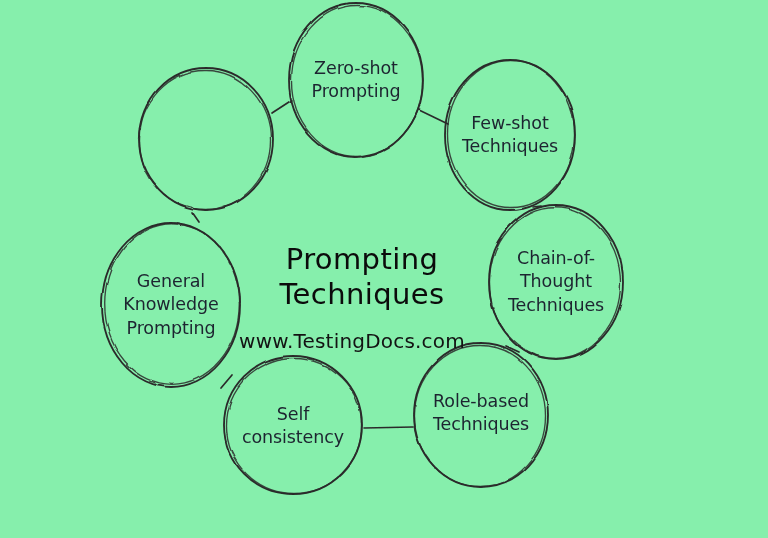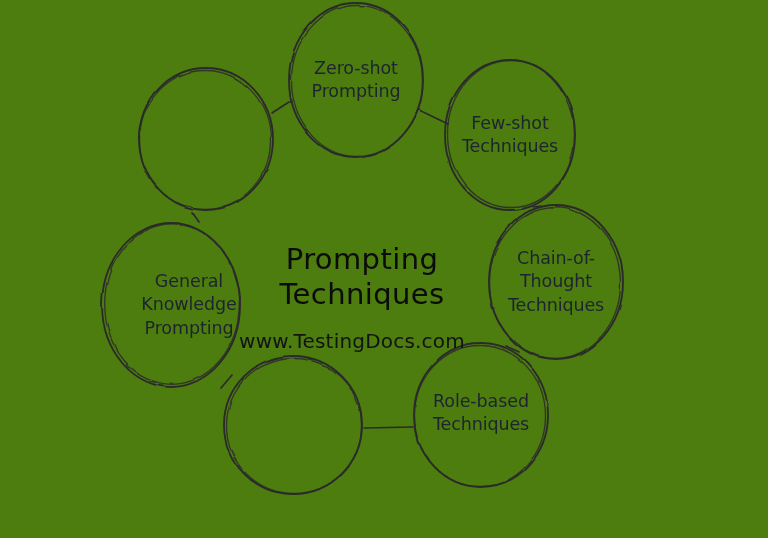--- a/index.html
+++ b/index.html
@@ -11,21 +11,21 @@
   body {
     width: 768px;
     height: 538px;
     overflow: hidden;
     font-family: "DejaVu Sans", sans-serif;
   }
   #diagram-canvas {
     position: relative;
     width: 768px;
     height: 538px;
-    background: #4d7c0f;
+    background: #86efac;
   }
   #sketch-svg {
     position: absolute;
     left: 0;
     top: 0;
     width: 768px;
     height: 538px;
   }
   .node-label {
     position: absolute;
@@ -135,22 +135,24 @@
   <div class="node-label" style="left:510px; top:135px; width:150px;">Few-shot
 Techniques</div>
 
   <div class="node-label" style="left:556px; top:282px; width:150px;">Chain-of-
 Thought
 Techniques</div>
 
   <div class="node-label" style="left:481px; top:413px; width:152px;">Role-based
 Techniques</div>
 
+  <div class="node-label" style="left:293px; top:426px; width:152px;">Self
+consistency</div>
 
-  <div class="node-label" style="left:189px; top:305px; width:152px;">General
+  <div class="node-label" style="left:171px; top:305px; width:152px;">General
 Knowledge
 Prompting</div>
 
 
   <div class="center-title" style="left:362px; top:277px; width:260px;">Prompting
 Techniques</div>
 
   <div class="watermark" style="left:352px; top:341px; width:300px;">www.TestingDocs.com</div>
 
 </div>

